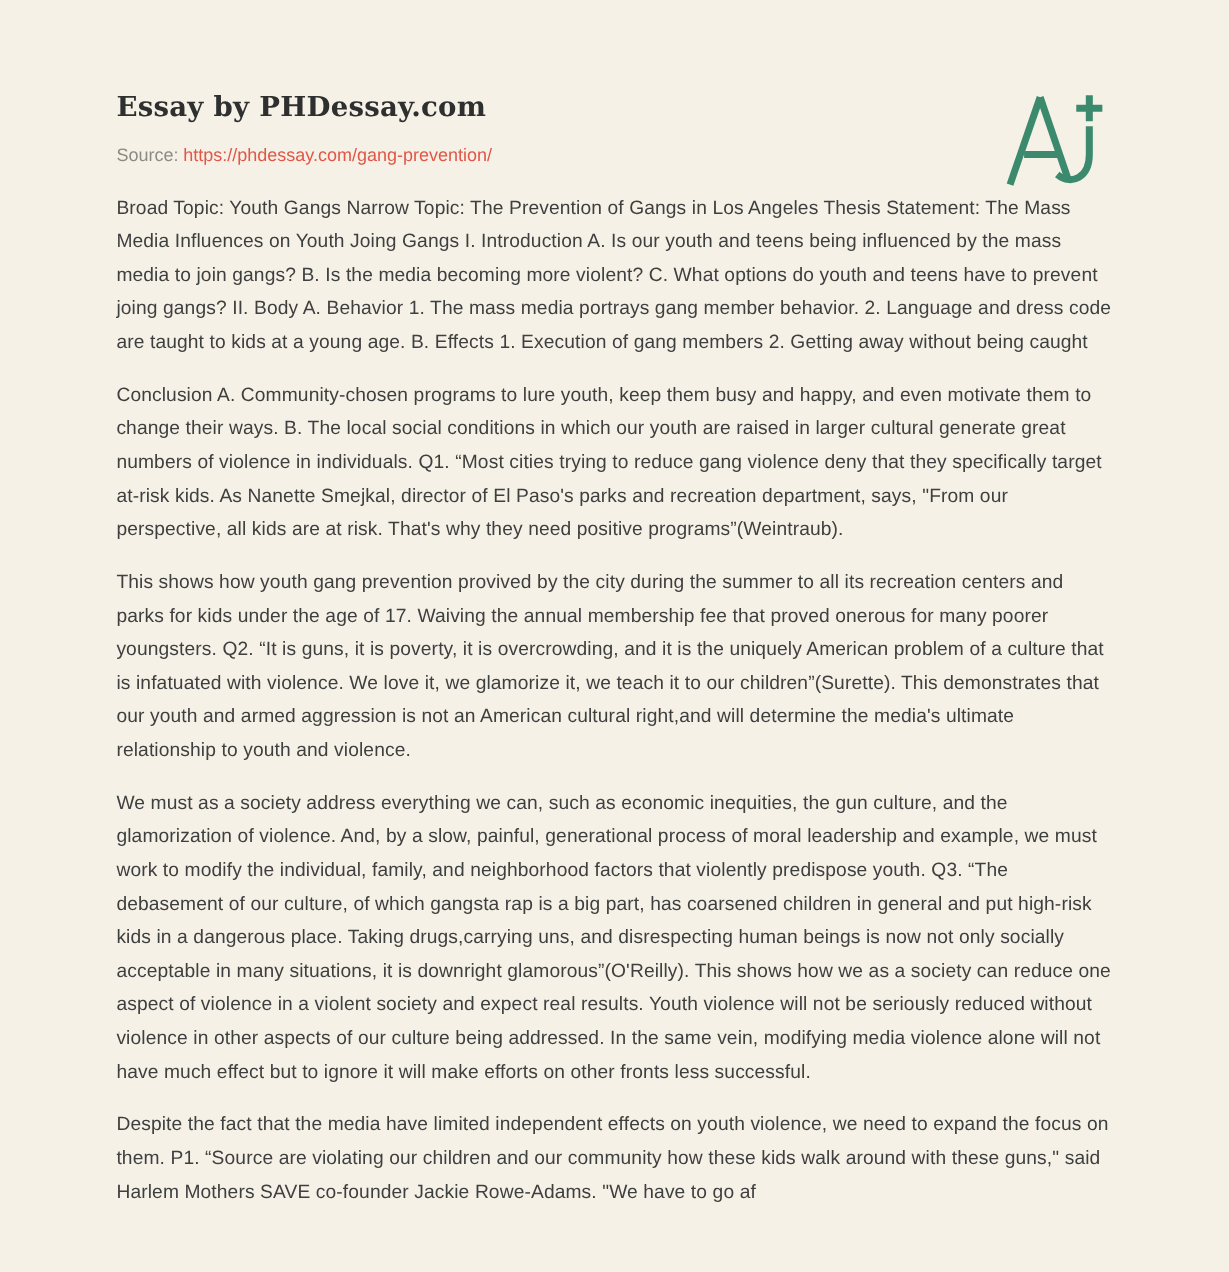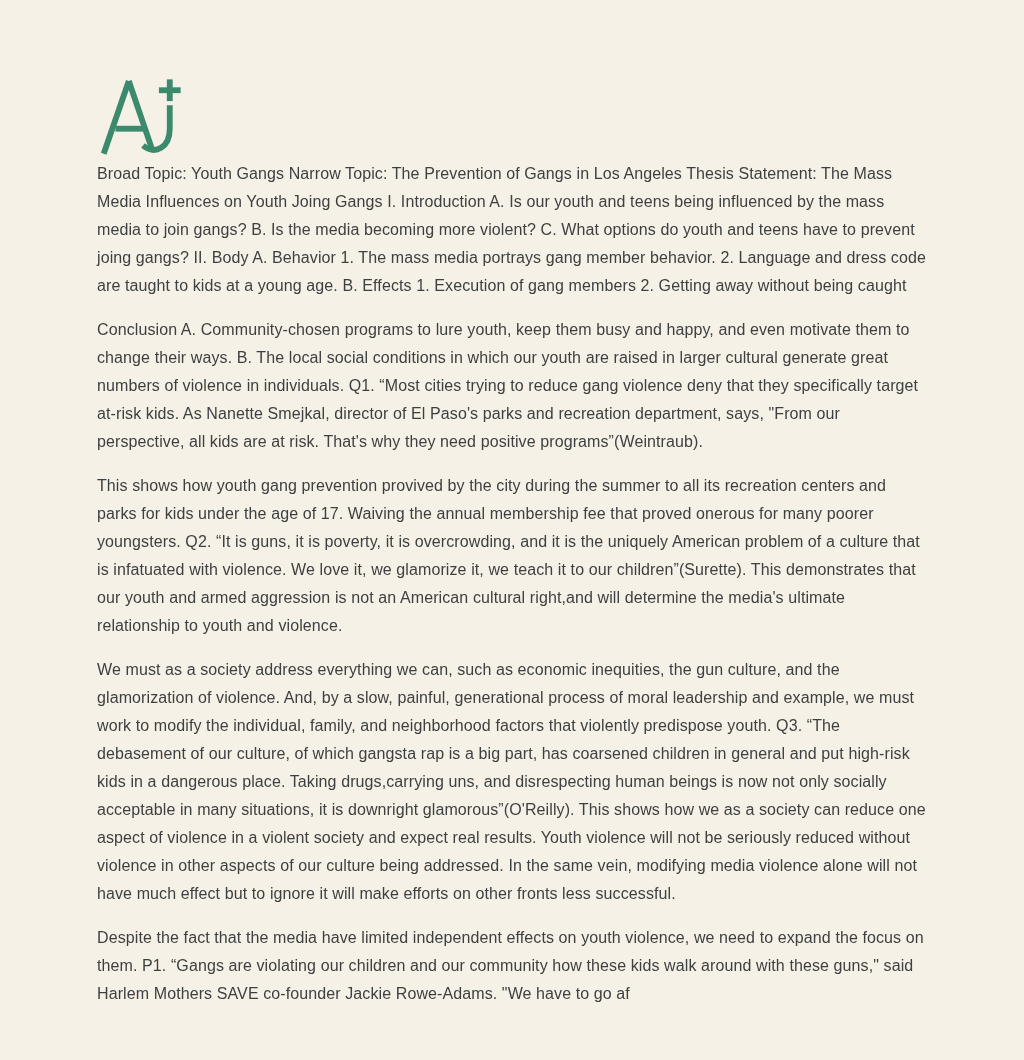--- a/index.html
+++ b/index.html
@@ -66,36 +66,42 @@
     color: #3e3f3f;
     letter-spacing: 0.1px;
   }
 </style>
 </head>
 <body>
 
 <div class="page">
 
   <div class="header">
+    <div class="header-left">
+      <h2 class="brand">Essay by PHDessay.com</h2>
+      <p class="source-line">
+        <span>Source:</span><a href="#">https://phdessay.com/gang-prevention/</a>
+      </p>
+    </div>
     <div class="logo">
       <svg viewBox="0 0 110 100" width="92" height="86" aria-hidden="true">
         <g fill="none" stroke="#3c8a6e" stroke-width="7">
           <path d="M8 94 L38 7"></path>
           <path d="M38 7 L66 89"></path>
           <path d="M22 64 L56 64"></path>
           <path d="M87 5 v26"></path>
           <path d="M74 18 h26"></path>
           <path d="M87 36 V64 C87 86 70 96 55 84"></path>
         </g>
       </svg>
     </div>
   </div>
 
 
   <div class="essay-body">
     <p class="para">Broad Topic: Youth Gangs Narrow Topic: The Prevention of Gangs in Los Angeles Thesis Statement: The Mass Media Influences on Youth Joing Gangs I. Introduction A. Is our youth and teens being influenced by the mass media to join gangs? B. Is the media becoming more violent? C. What options do youth and teens have to prevent joing gangs? II. Body A. Behavior 1. The mass media portrays gang member behavior. 2. Language and dress code are taught to kids at a young age. B. Effects 1. Execution of gang members 2. Getting away without being caught</p>
     <p class="para">Conclusion A. Community-chosen programs to lure youth, keep them busy and happy, and even motivate them to change their ways. B. The local social conditions in which our youth are raised in larger cultural generate great numbers of violence in individuals. Q1. “Most cities trying to reduce gang violence deny that they specifically target at-risk kids. As Nanette Smejkal, director of El Paso's parks and recreation department, says, "From our perspective, all kids are at risk. That's why they need positive programs”(Weintraub).</p>
     <p class="para">This shows how youth gang prevention provived by the city during the summer to all its recreation centers and parks for kids under the age of 17. Waiving the annual membership fee that proved onerous for many poorer youngsters. Q2. “It is guns, it is poverty, it is overcrowding, and it is the uniquely American problem of a culture that is infatuated with violence. We love it, we glamorize it, we teach it to our children”(Surette). This demonstrates that our youth and armed aggression is not an American cultural right,and will determine the media's ultimate relationship to youth and violence.</p>
     <p class="para">We must as a society address everything we can, such as economic inequities, the gun culture, and the glamorization of violence. And, by a slow, painful, generational process of moral leadership and example, we must work to modify the individual, family, and neighborhood factors that violently predispose youth. Q3. “The debasement of our culture, of which gangsta rap is a big part, has coarsened children in general and put high-risk kids in a dangerous place. Taking drugs,carrying uns, and disrespecting human beings is now not only socially acceptable in many situations, it is downright glamorous”(O'Reilly). This shows how we as a society can reduce one aspect of violence in a violent society and expect real results. Youth violence will not be seriously reduced without violence in other aspects of our culture being addressed. In the same vein, modifying media violence alone will not have much effect but to ignore it will make efforts on other fronts less successful.</p>
-    <p class="para">Despite the fact that the media have limited independent effects on youth violence, we need to expand the focus on them. P1. “Gangs are violating our children and our community how these kids walk around with these guns," said Harlem Mothers SAVE co-founder Jackie Rowe-Adams. "We have to go af</p>
+    <p class="para">Despite the fact that the media have limited independent effects on youth violence, we need to expand the focus on them. P1. “Source are violating our children and our community how these kids walk around with these guns," said Harlem Mothers SAVE co-founder Jackie Rowe-Adams. "We have to go af</p>
   </div>
 
 </div>
 
 </body></html>

